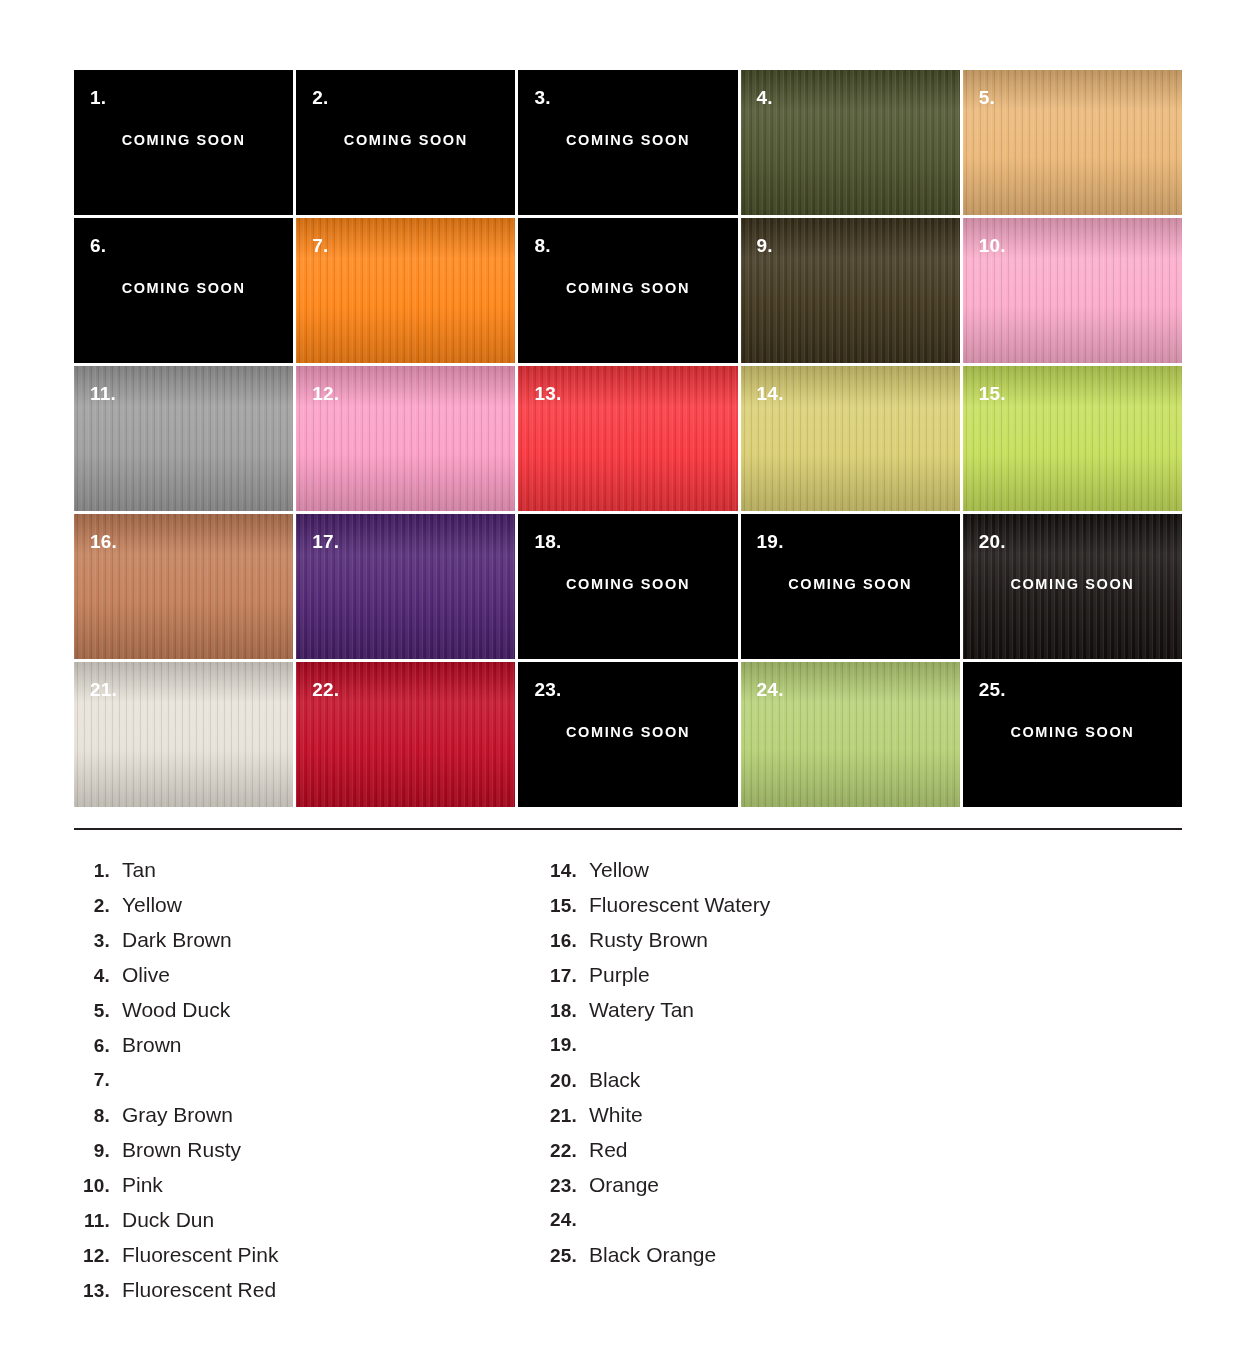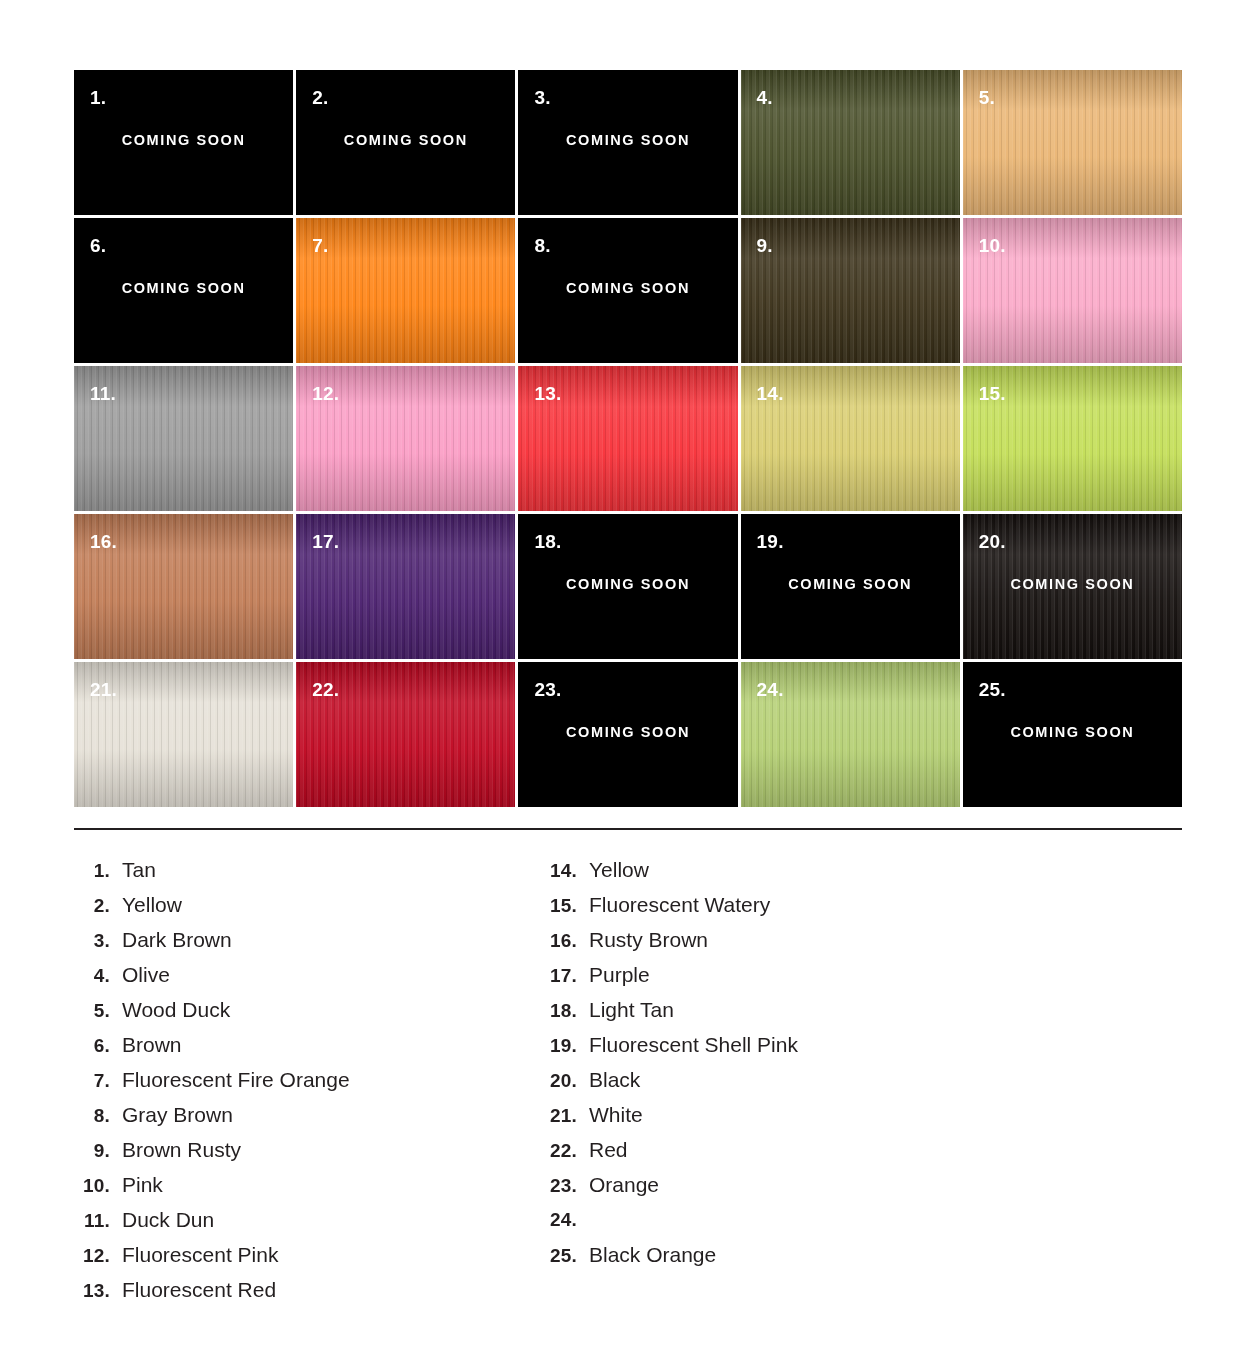--- a/index.html
+++ b/index.html
@@ -244,21 +244,20 @@
         <div class="legend-item">
           <span class="li-num">5.</span>
           <span class="li-label">Wood Duck</span>
         </div>
         <div class="legend-item">
           <span class="li-num">6.</span>
           <span class="li-label">Brown</span>
         </div>
         <div class="legend-item">
           <span class="li-num">7.</span>
-          <span class="li-label">Fluorescent Fire Orange</span>
         </div>
         <div class="legend-item">
           <span class="li-num">8.</span>
           <span class="li-label">Gray Brown</span>
         </div>
         <div class="legend-item">
           <span class="li-num">9.</span>
           <span class="li-label">Brown Rusty</span>
         </div>
         <div class="legend-item">
@@ -290,25 +289,24 @@
         <div class="legend-item">
           <span class="li-num">16.</span>
           <span class="li-label">Rusty Brown</span>
         </div>
         <div class="legend-item">
           <span class="li-num">17.</span>
           <span class="li-label">Purple</span>
         </div>
         <div class="legend-item">
           <span class="li-num">18.</span>
-          <span class="li-label">Light Tan</span>
+          <span class="li-label">Watery Tan</span>
         </div>
         <div class="legend-item">
           <span class="li-num">19.</span>
-          <span class="li-label">Fluorescent Shell Pink</span>
         </div>
         <div class="legend-item">
           <span class="li-num">20.</span>
           <span class="li-label">Black</span>
         </div>
         <div class="legend-item">
           <span class="li-num">21.</span>
           <span class="li-label">White</span>
         </div>
         <div class="legend-item">

